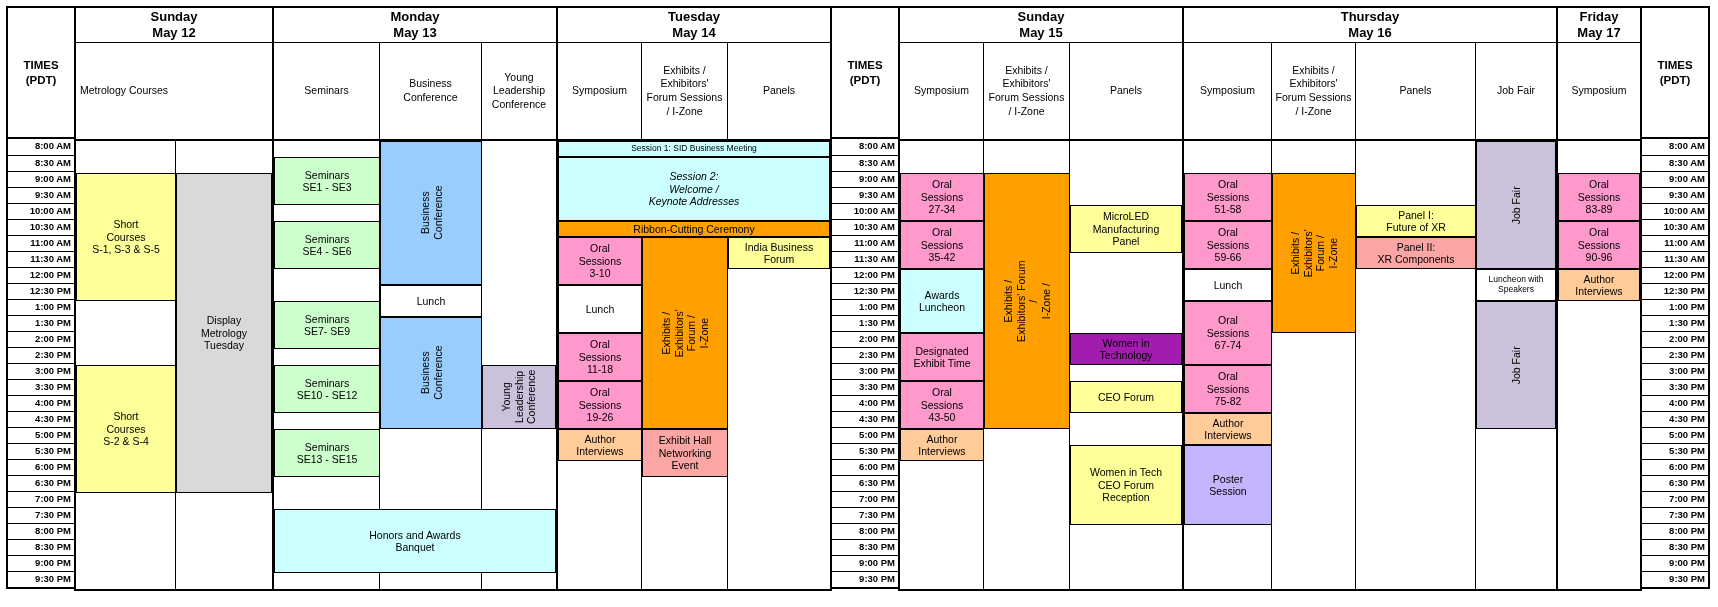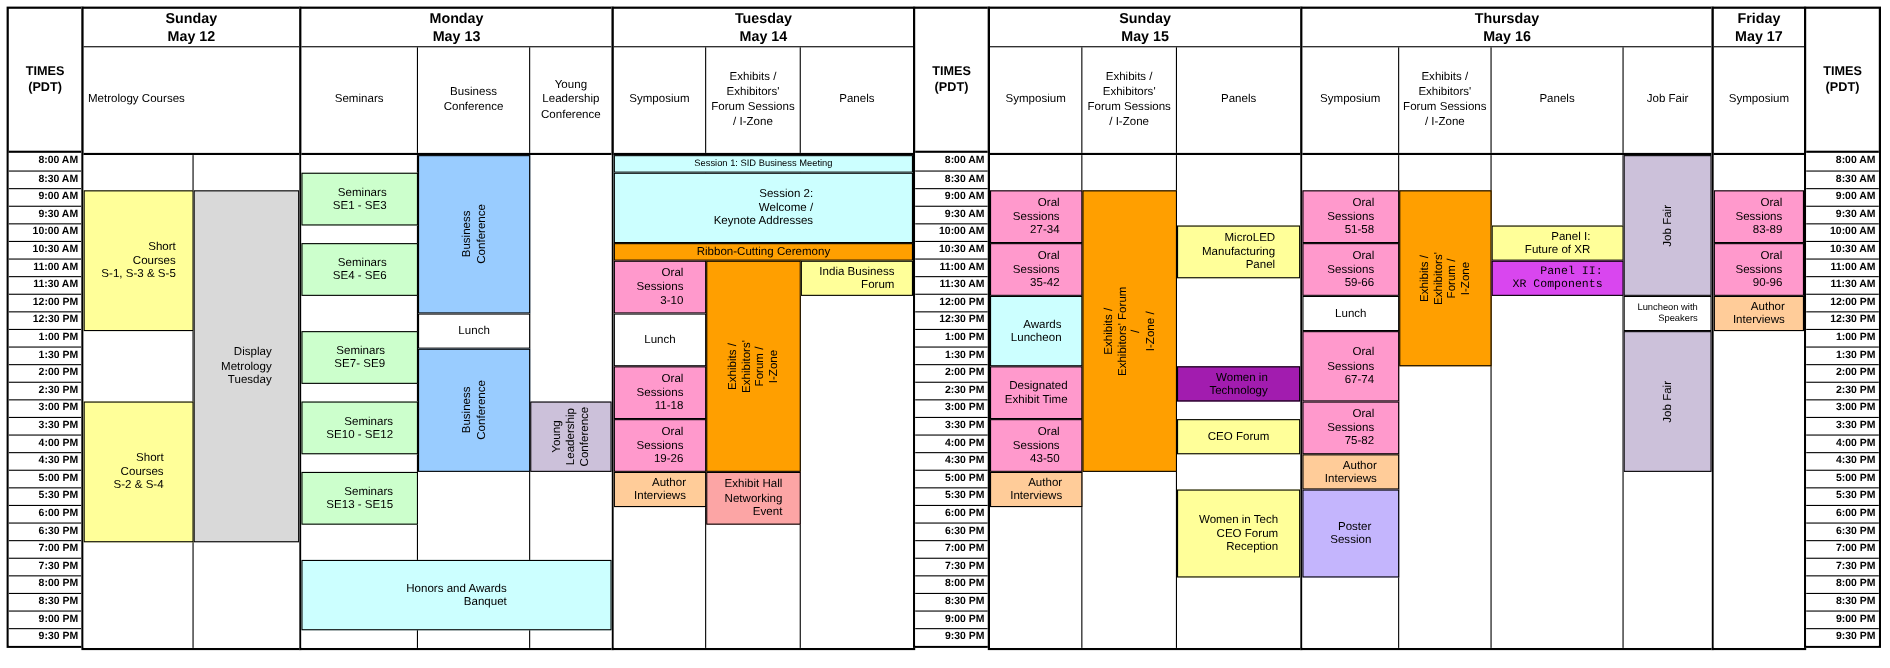--- a/index.html
+++ b/index.html
@@ -13,21 +13,21 @@
                font-weight:bold; font-size:13px; line-height:1.25; border-bottom:1px solid #000; }
   .col-headers { display:flex; height:96px; border-bottom:2px solid #000; }
   .col-header { box-sizing:border-box; display:flex; align-items:center; justify-content:center;
                 text-align:center; font-size:10.5px; line-height:1.3; padding:2px 3px; border-right:1px solid #000; }
   .col-header:last-child { border-right:none; }
   .body-grid { display:grid; grid-template-rows:repeat(28,16px); position:relative; background:#fff; }
   .colline { grid-row:1/-1; border-right:1px solid #000; z-index:0; }
   .block { position:relative; z-index:1; box-sizing:border-box; border:1px solid #000;
            display:flex; align-items:center; justify-content:center; text-align:center;
            font-size:10.5px; line-height:1.18; padding:0 1px; overflow:visible; }
-  .ht { white-space:pre-line;text-align:right; }
+  .ht { white-space:pre-line; }
   .vt { transform:rotate(-90deg); white-space:pre-line; text-align:center; line-height:1.2; }
   .block.small { font-size:8.5px; line-height:1.15; }
 
   
   .times-sec { width:70px; box-sizing:border-box; }
   .times-header { height:131px; box-sizing:border-box; border-bottom:2px solid #000;
                   display:flex; align-items:center; justify-content:center; text-align:center;
                   font-weight:bold; font-size:11.5px; white-space:pre-line; line-height:1.3; }
   .time-cell { box-sizing:border-box; height:16px; border-top:1px solid #000; font-size:9.5px;
                font-weight:bold; text-align:right; padding-right:3px; line-height:14px; background:#fff; }
@@ -162,21 +162,21 @@
         <div class="col-header" style="width: 84px;">Symposium</div>
         <div class="col-header" style="width: 86px;">Exhibits / Exhibitors' Forum Sessions / I-Zone</div>
         <div class="col-header" style="width: 102px;">Panels</div>
       </div>
       <div class="body-grid" style="grid-template-columns: 84px 86px 102px;">
         <div class="colline" style="grid-column: 1;"></div>
         <div class="colline" style="grid-column: 2;"></div>
         <div class="block small" style="grid-area: 1 / 1 / 2 / 4; background: rgb(204, 255, 255);">
           <div class="ht">Session 1:  SID Business Meeting</div>
         </div>
-        <div class="block" style="grid-area: 2 / 1 / 6 / 4; background: rgb(204, 255, 255);">
+        <div class="block" style="grid-area: 2 / 1 / 6 / 4; background: rgb(204, 255, 255); font-style: italic;">
           <div class="ht">Session 2:
 Welcome /
 Keynote Addresses</div>
         </div>
         <div class="block" style="grid-area: 6 / 1 / 7 / 4; background: rgb(255, 159, 0);">
           <div class="ht">Ribbon-Cutting Ceremony</div>
         </div>
         <div class="block" style="grid-area: 7 / 1 / 10 / 2; background: rgb(255, 153, 204);">
           <div class="ht">Oral
 Sessions
@@ -360,21 +360,21 @@
         </div>
         <div class="block vert" style="grid-area: 3 / 2 / 13 / 3; background: rgb(255, 159, 0);">
           <div class="vt">Exhibits /
 Exhibitors' Forum /
 I-Zone</div>
         </div>
         <div class="block" style="grid-area: 5 / 3 / 7 / 4; background: rgb(255, 255, 153);">
           <div class="ht">Panel I:
 Future of XR</div>
         </div>
-        <div class="block" style="grid-area: 7 / 3 / 9 / 4; background: #d946ef; font-family: Liberation Mono, monospace;">
+        <div class="block" style="grid-area: 7 / 3 / 9 / 4; background: #fca5a5;">
           <div class="ht">Panel II:
 XR Components</div>
         </div>
         <div class="block vert" style="grid-area: 1 / 4 / 9 / 5; background: rgb(204, 193, 218);">
           <div class="vt">Job Fair</div>
         </div>
         <div class="block small" style="grid-area: 9 / 4 / 11 / 5; background: rgb(255, 255, 255);">
           <div class="ht">Luncheon with
 Speakers</div>
         </div>

